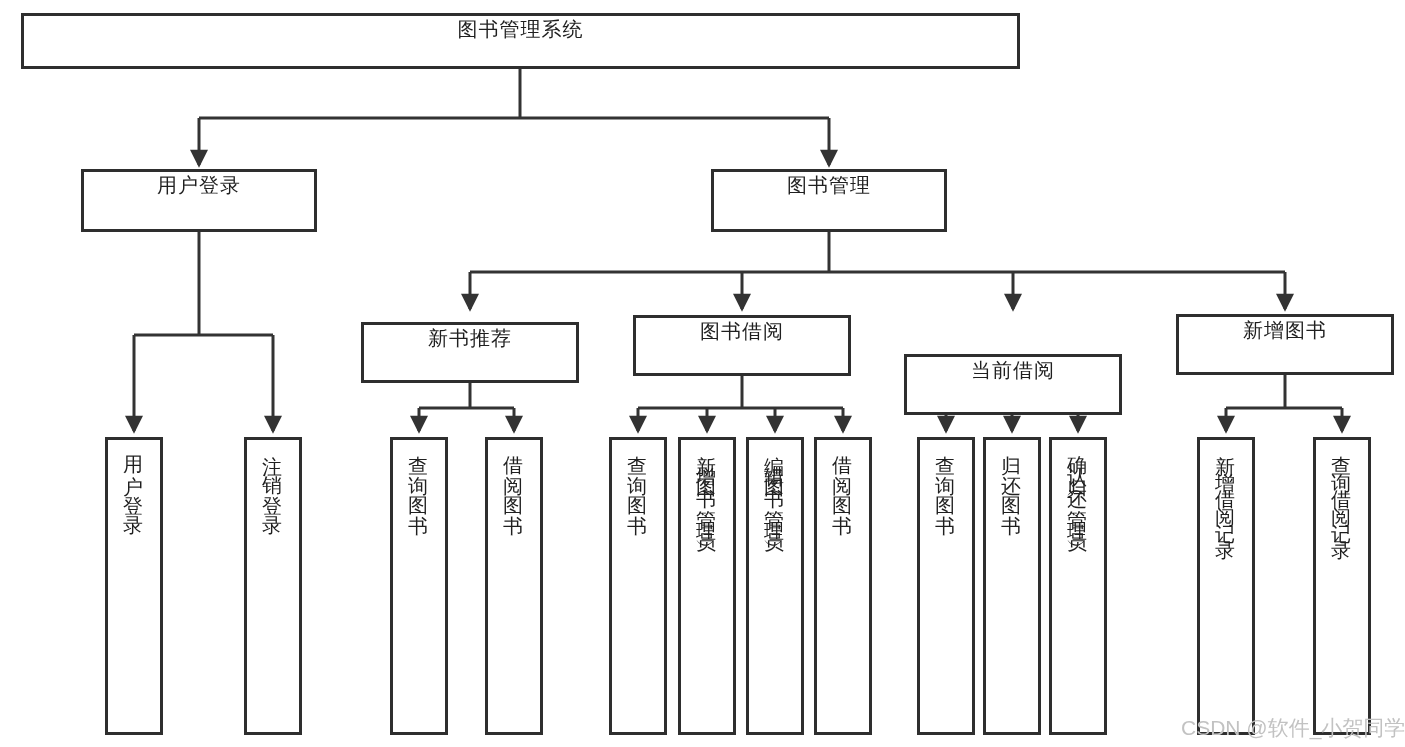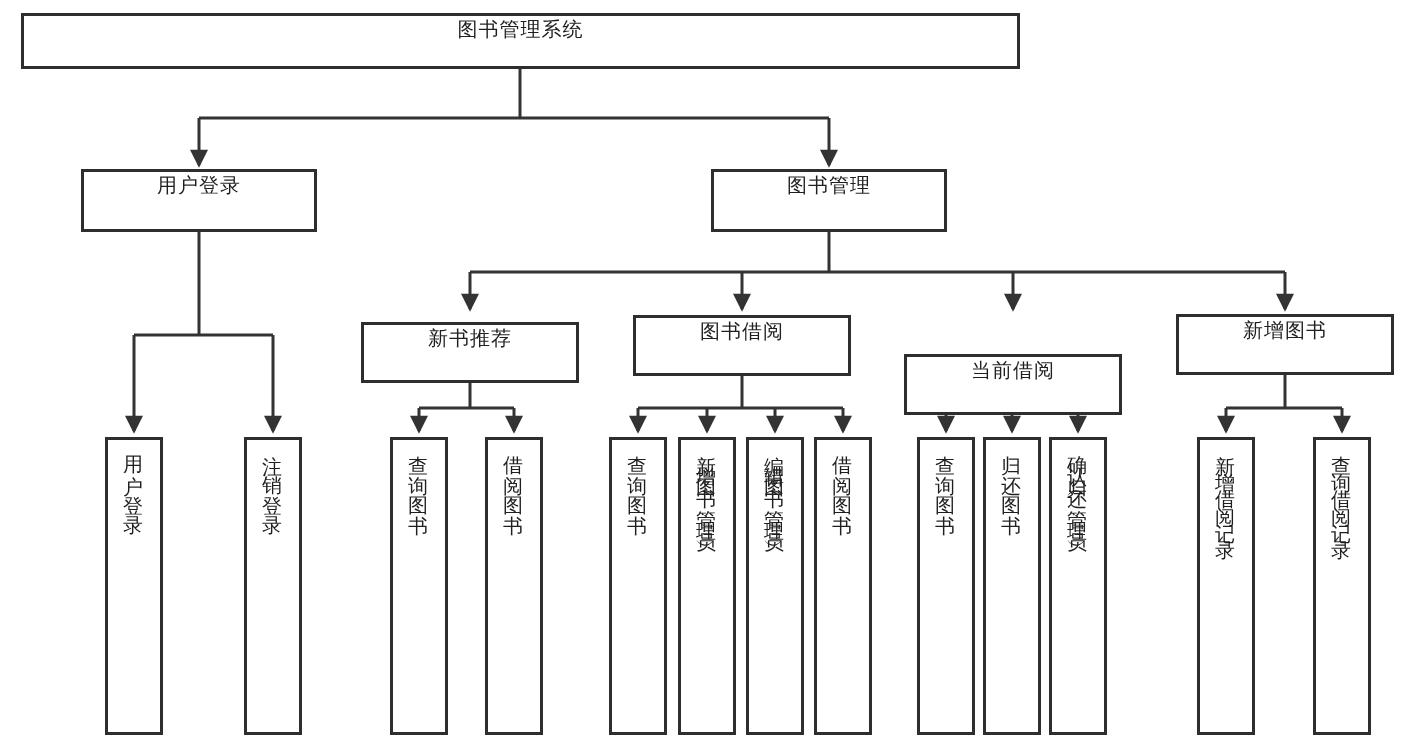--- a/index.html
+++ b/index.html
@@ -189,14 +189,15 @@
     <span class="label">确认归还（管理员）</span>
   </div>
 
   <div class="node v ls6" style="left:1197px; top:437px; width:58px; height:298px;">
     <span class="label">新增借阅记录</span>
   </div>
   <div class="node v ls6" style="left:1313px; top:437px; width:58px; height:298px;">
     <span class="label">查询借阅记录</span>
   </div>
 
+  <div class="watermark">CSDN @软件_小贺同学</div>
 
 </div>
 
 </body></html>

